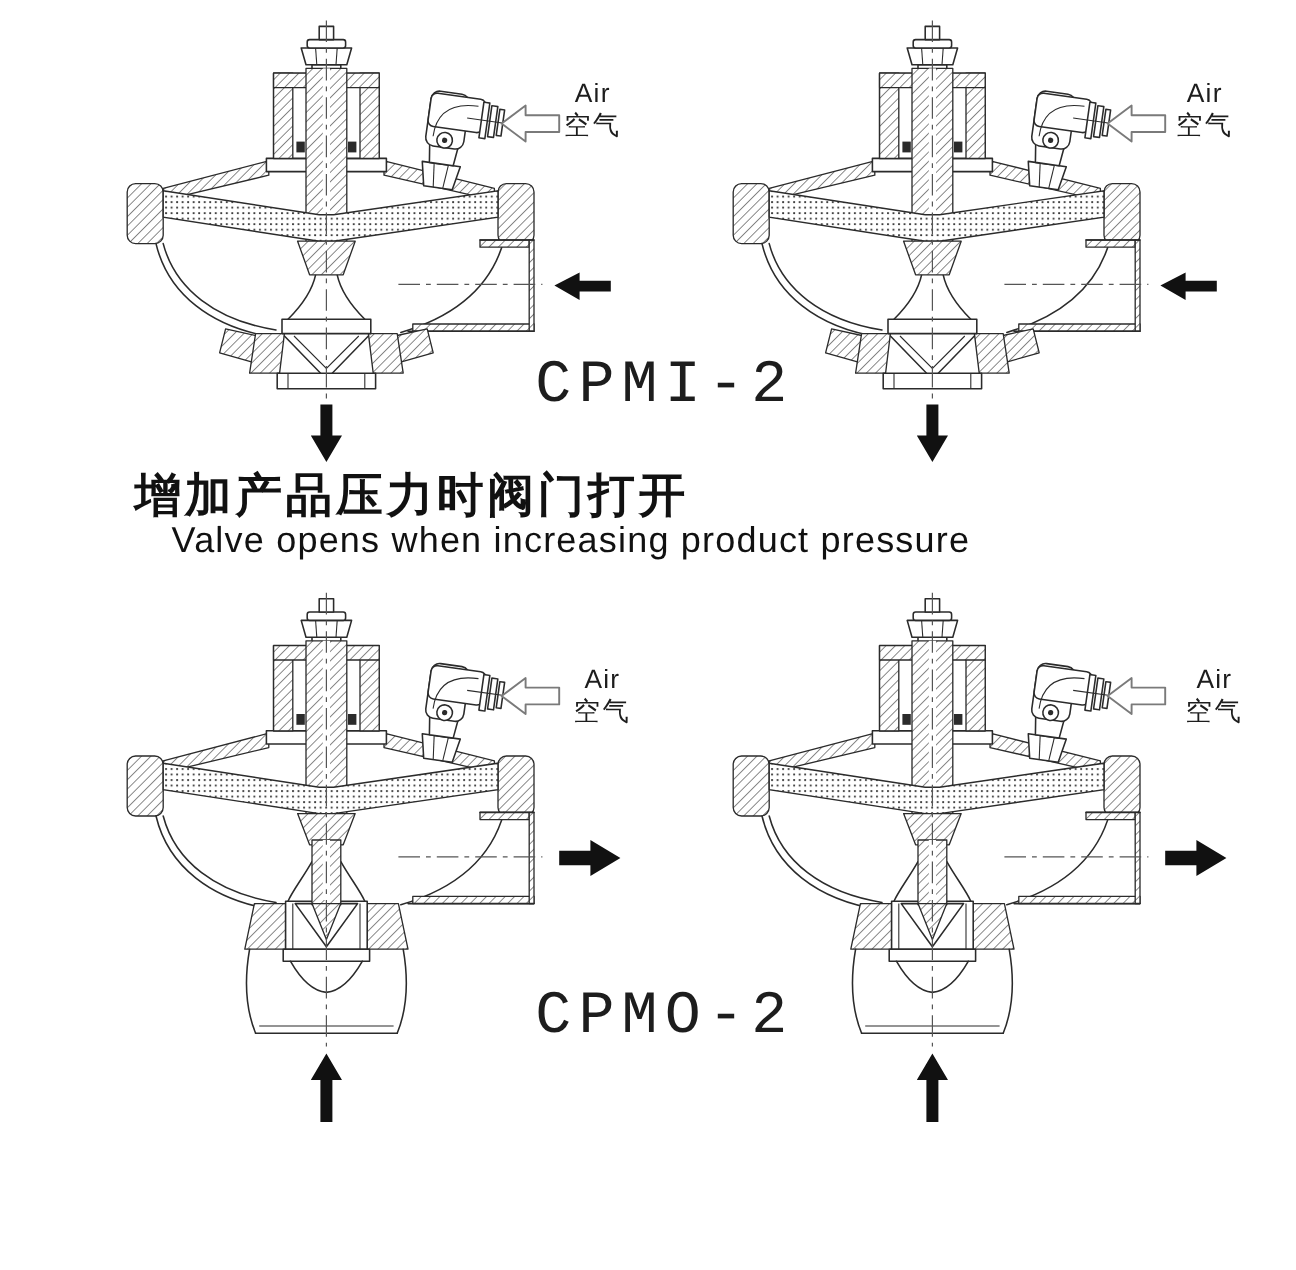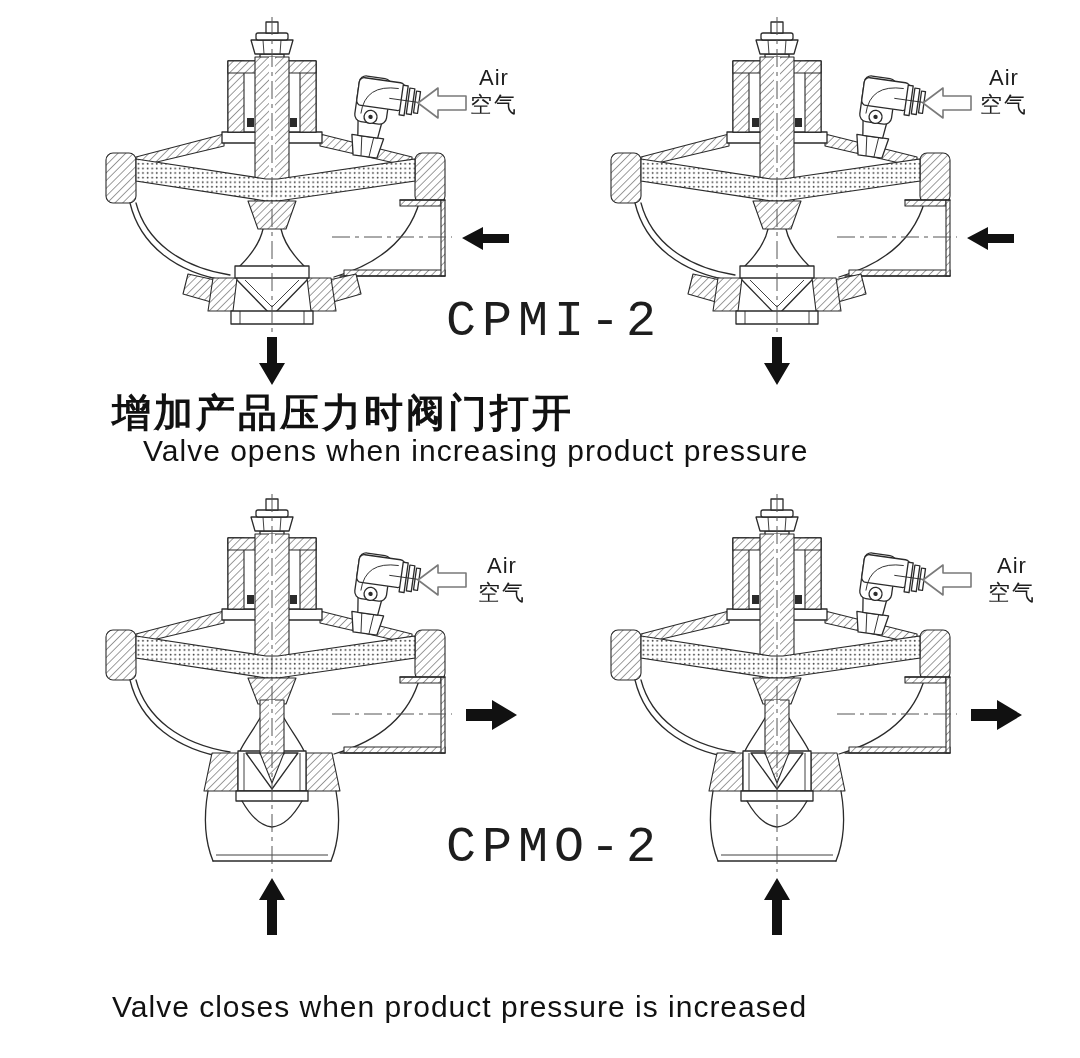--- a/index.html
+++ b/index.html
@@ -194,15 +194,14 @@
 <div class="air" style="left:988px;top:552px;">
   <div class="air-en">Air</div>
   <div class="air-zh">空气</div>
 </div>
 
 <div class="model" style="left:446px;top:293px;">CPMI-2</div>
 <div class="model" style="left:446px;top:803px;margin-top:16px;">CPMO-2</div>
 
 <div class="cap-zh" style="left:112px;top:386px;">增加产品压力时阀门打开</div>
 <div class="cap-en" style="left:128px;top:434px;margin-left:15px;">Valve opens when increasing product pressure</div>
-<div class="cap-en" style="left:112px;top:990px;">Valve closes when product pressure is increased</div>
 
 </div>
 
 </body></html>

